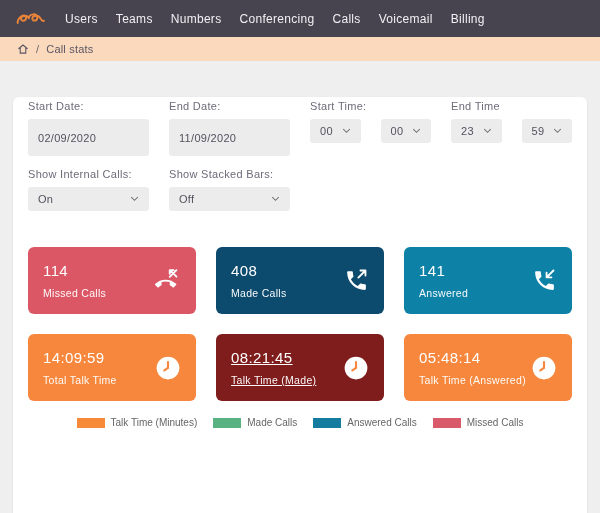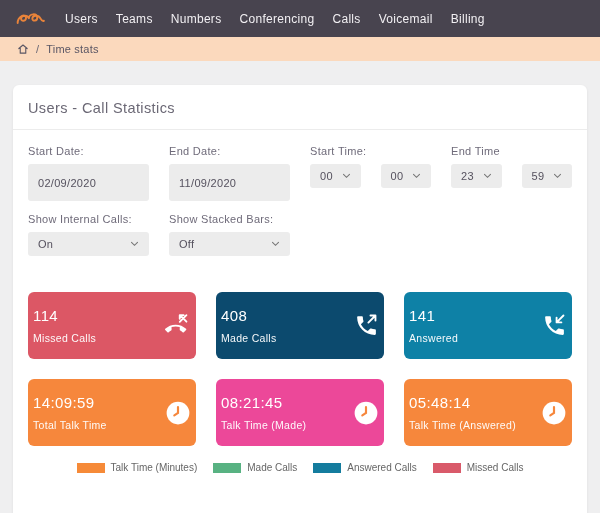--- a/index.html
+++ b/index.html
@@ -60,21 +60,21 @@
   }
   
   .stats {
     margin-top:27px;
     display:grid; grid-template-columns:repeat(3,1fr);
     gap:20px;
   }
   .stat-card {
     height:67px; border-radius:6px; color:#fff;
     display:flex; align-items:center; justify-content:space-between;
-    padding:10px 5px; cursor:default;
+    padding:10px 15px; cursor:default;
   }
   .stat-value { font-size:15px; letter-spacing:.4px; }
   .stat-label { font-size:10.5px; margin-top:8px; letter-spacing:.3px; opacity:.96; }
   
   .chart { margin-top:16px; }
   .legend { display:flex; justify-content:center; gap:16px; margin-bottom:8px; }
   .legend-item { display:flex; align-items:center; gap:6px; font-size:10px; color:#666; }
   .legend-swatch { width:28px; height:10px; display:inline-block; }
 </style>
 </head>
@@ -95,26 +95,25 @@
   <span class="nav-item">Billing</span>
 </header>
 
 <div class="crumb">
   <span style="display:flex">
     <svg width="12" height="12" viewBox="0 0 13 13" fill="none">
       <path d="M2 6 L6.5 2.2 L11 6 M3.5 5.4 V11 H9.5 V5.4" stroke="#5a5664" stroke-width="1.2" stroke-linejoin="round" stroke-linecap="round"></path>
     </svg>
   </span>
   <span class="sep">/</span>
-  <span>Time stats</span>
+  <span>Call stats</span>
 </div>
 
 <div class="page">
   <div class="card">
-    <h1 class="card-title">Users - Call Statistics</h1>
 
     <div class="form">
       <div class="field">
         <label>Start Date:</label>
         <input class="tinput" value="02/09/2020" style="">
       </div>
       <div class="field">
         <label>End Date:</label>
         <input class="tinput" value="11/09/2020" style="">
       </div>
@@ -209,21 +208,21 @@
       <div class="stat-card" style="background: rgb(246, 135, 60);">
         <div>
           <div class="stat-value">14:09:59</div>
           <div class="stat-label">Total Talk Time</div>
         </div>
         <svg width="26" height="26" viewBox="0 0 24 24">
           <circle cx="12" cy="12" r="10.5" fill="#fff"></circle>
           <path stroke="#f6873c" stroke-width="2" stroke-linecap="round" fill="none" d="M12 6.6 V12 L8.6 14.2"></path>
         </svg>
       </div>
-      <div class="stat-card" style="background: #ec4899;">
+      <div class="stat-card" style="background: #7f1d1d; text-decoration: underline;">
         <div>
           <div class="stat-value">08:21:45</div>
           <div class="stat-label">Talk Time (Made)</div>
         </div>
         <svg width="26" height="26" viewBox="0 0 24 24">
           <circle cx="12" cy="12" r="10.5" fill="#fff"></circle>
           <path stroke="#f6873c" stroke-width="2" stroke-linecap="round" fill="none" d="M12 6.6 V12 L8.6 14.2"></path>
         </svg>
       </div>
       <div class="stat-card" style="background: rgb(246, 135, 60);">

